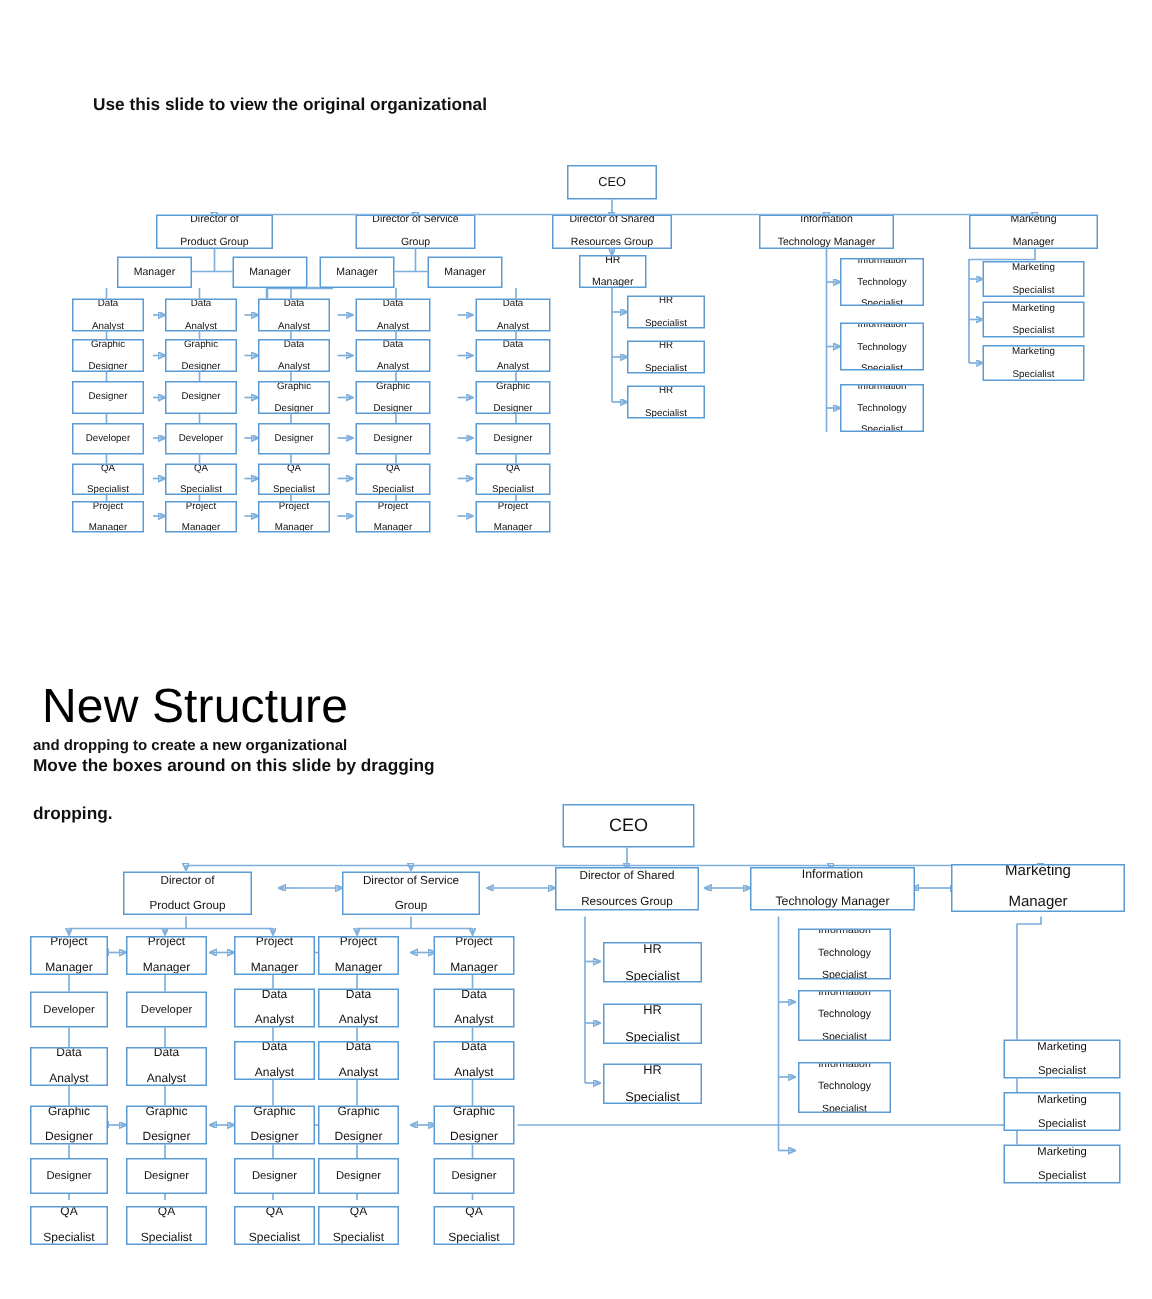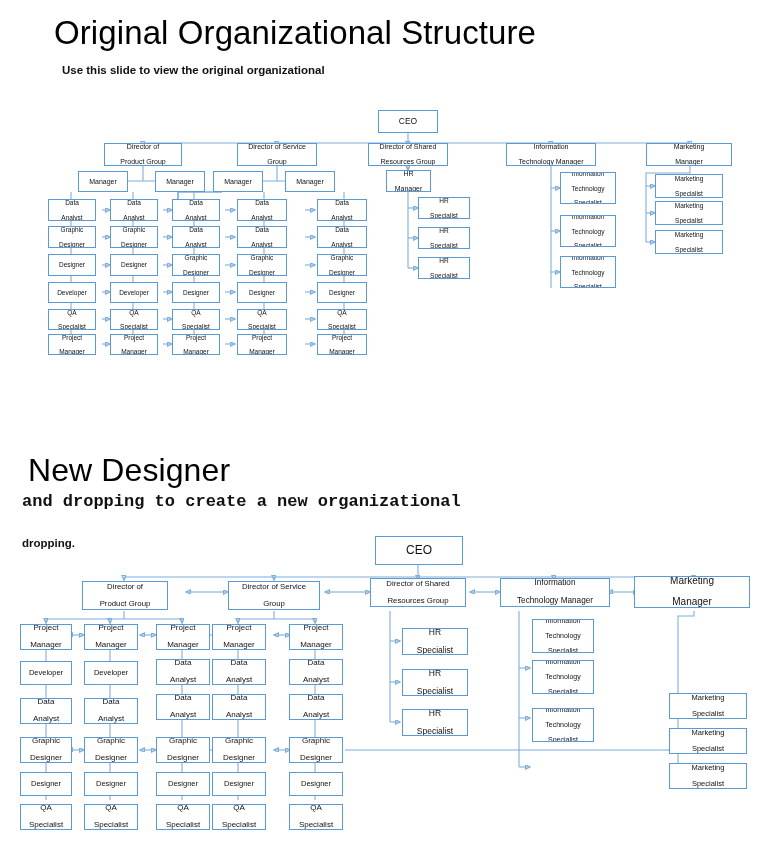--- a/index.html
+++ b/index.html
@@ -37,21 +37,20 @@
     stroke:#7eaedb;stroke-width:1.1;fill:none;
   }
   svg.wires .thick{stroke-width:1.7;}
   .arrow-fill{fill:#7eaedb;}
 </style>
 </head>
 <body>
 
 <div class="slide">
 
-  <div class="h-title" style="left:54px;top:14px;font-size:33px;">Original Organizational Structure</div>
 
   <div class="h-sub" style="left:62px;top:63px;font-size:11.5px;">Use this slide to view the original organizational</div>
 
   <svg class="wires" width="768" height="400" style="left:0;top:0;">
     <defs>
       <marker id="a1" markerWidth="5" markerHeight="5" refX="4.2" refY="2" orient="auto" markerUnits="strokeWidth">
         <path d="M0,0 L4.4,2 L0,4 z" class="arrow-fill"></path>
       </marker>
     </defs>
 
@@ -314,23 +313,24 @@
   <div class="box" style="left:655px;top:201px;width:68px;height:24px;font-size:6.5px;">
     <span><span>Marketing</span><br><span>Specialist</span></span>
     </div>
   <div class="box" style="left:655px;top:230px;width:68px;height:24px;font-size:6.5px;">
     <span><span>Marketing</span><br><span>Specialist</span></span>
     </div>
 </div>
 
 <div class="slide">
 
-  <div class="h-title" style="left:28px;top:452px;font-size:32px;">New Designer</div>
-
-  <div class="h-sub" style="left:22px;top:491px;font-size:17px;font-family:Liberation Mono, monospace;">and dropping to create a new organizational</div>
+  <div class="h-title" style="left:28px;top:452px;font-size:32px;">New Structure</div>
+
+  <div class="h-sub" style="left:22px;top:504px;font-size:11.5px;">Move the boxes around on this slide by dragging</div>
+  <div class="h-sub" style="left:22px;top:491px;font-size:10px;">and dropping to create a new organizational</div>
   <div class="h-sub" style="left:22px;top:536px;font-size:11.5px;">dropping.</div>
 
   <svg class="wires" width="768" height="300" style="left:0;top:530px;">
     <defs>
       <marker id="a2" markerWidth="5" markerHeight="5" refX="4.2" refY="2" orient="auto" markerUnits="strokeWidth">
         <path d="M0,0 L4.4,2 L0,4 z" class="arrow-fill"></path>
       </marker>
     </defs>
 
     <line x1="418" y1="35" x2="418" y2="47"></line>

